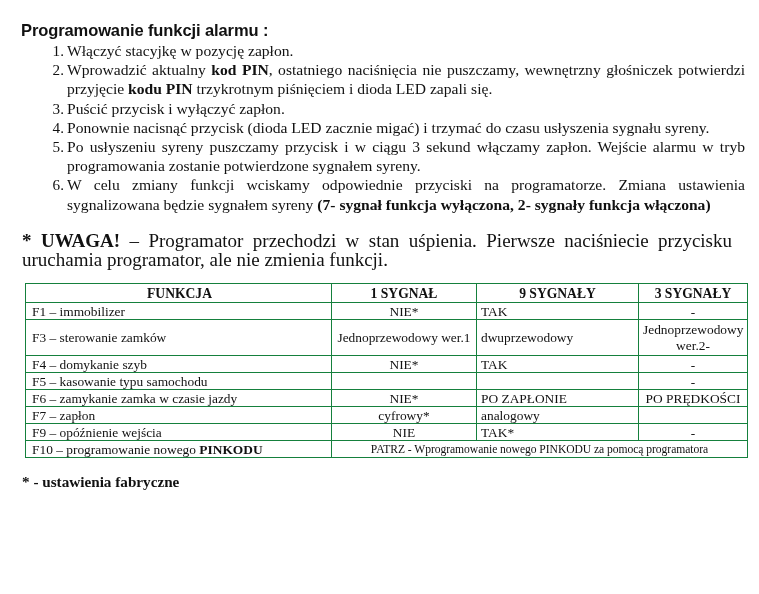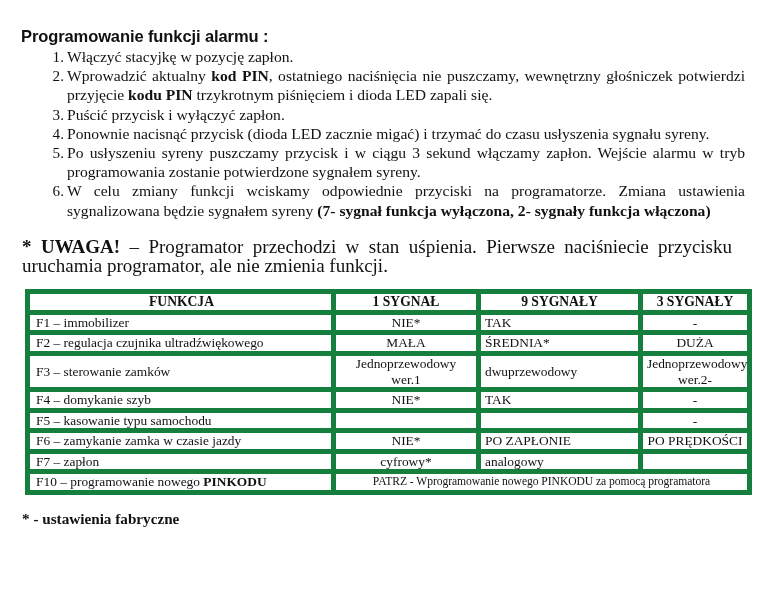--- a/index.html
+++ b/index.html
@@ -14,21 +14,21 @@
     overflow: hidden;
     font-family: "Liberation Serif", "DejaVu Serif", serif;
     color: #111111;
     -webkit-font-smoothing: antialiased;
   }
   .page {
     position: relative;
     width: 759px;
     height: 594px;
     box-sizing: border-box;
-    padding: 24px 14px 0 20px;
+    padding: 18px 14px 0 20px;
   }
 
   
   .doc-title {
     font-family: "Liberation Sans", "DejaVu Sans", sans-serif;
     font-weight: bold;
     font-size: 16.5px;
     line-height: 20px;
     letter-spacing: -0.1px;
     margin: 2px 0 1px 1px;
@@ -73,21 +73,21 @@
     margin: 14px 0 0 5px;
     width: 722px;
   }
   table.fn {
     border-collapse: collapse;
     table-layout: fixed;
     width: 722px;
     background: #fff;
   }
   table.fn td {
-    border: 5px solid #15803d;
+    border: 1px solid #15803d;
     padding: 0 4px;
     font-size: 13.4px;
     line-height: 15.5px;
     vertical-align: middle;
     height: 17px;
     box-sizing: border-box;
     overflow: hidden;
   }
   table.fn td.c-func  { width: 306px; text-align: left;   padding-left: 6px; }
   table.fn td.c-s1    { width: 145px; text-align: center; }
@@ -166,26 +166,20 @@
           <td class="c-s1">1 SYGNAŁ</td>
           <td class="c-s2">9 SYGNAŁY</td>
           <td class="c-s3">3 SYGNAŁY</td>
         </tr>
       <tr>
             <td class="c-func">F1 – immobilizer</td>
             <td class="c-s1 bold">NIE*</td>
             <td class="c-s2">TAK</td>
             <td class="c-s3">-</td>
           </tr>
-          <tr>
-            <td class="c-func">F2 – regulacja czujnika ultradźwiękowego</td>
-            <td class="c-s1">MAŁA</td>
-            <td class="c-s2 bold">ŚREDNIA*</td>
-            <td class="c-s3">DUŻA</td>
-          </tr>
           <tr class="tall">
             <td class="c-func">F3 – sterowanie zamków</td>
             <td class="c-s1 bold">Jednoprzewodowy wer.1</td>
             <td class="c-s2">dwuprzewodowy</td>
             <td class="c-s3 bold">Jednoprzewodowy wer.2-</td>
           </tr>
           <tr>
             <td class="c-func">F4 – domykanie szyb</td>
             <td class="c-s1 bold">NIE*</td>
             <td class="c-s2">TAK</td>
@@ -203,20 +197,26 @@
             <td class="c-s2">PO ZAPŁONIE</td>
             <td class="c-s3">PO PRĘDKOŚCI</td>
           </tr>
           <tr>
             <td class="c-func">F7 – zapłon</td>
             <td class="c-s1 bold">cyfrowy*</td>
             <td class="c-s2">analogowy</td>
             <td class="c-s3 empty"></td>
           </tr>
           <tr>
+            <td class="c-func">F9 – opóźnienie wejścia</td>
+            <td class="c-s1">NIE</td>
+            <td class="c-s2 bold">TAK*</td>
+            <td class="c-s3">-</td>
+          </tr>
+          <tr>
             <td class="c-func"><span>F10  – programowanie nowego </span><b>PINKODU</b></td>
             <td class="merged" colspan="3">PATRZ - Wprogramowanie nowego PINKODU za pomocą programatora</td>
           </tr>
         </tbody>
     </table>
   </div>
 
   <div class="footnote">* - ustawienia fabryczne</div>
 </div>
 

